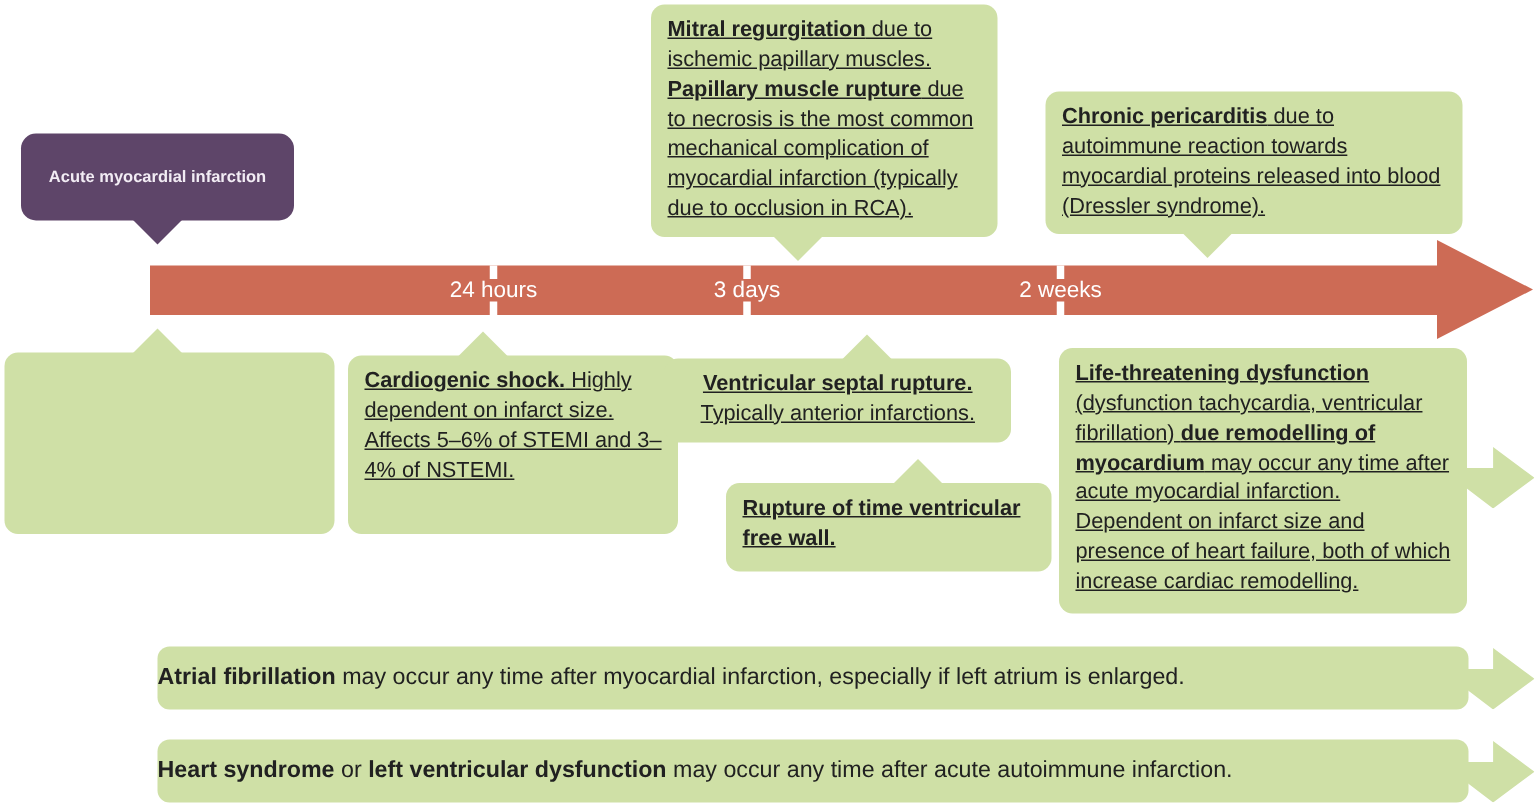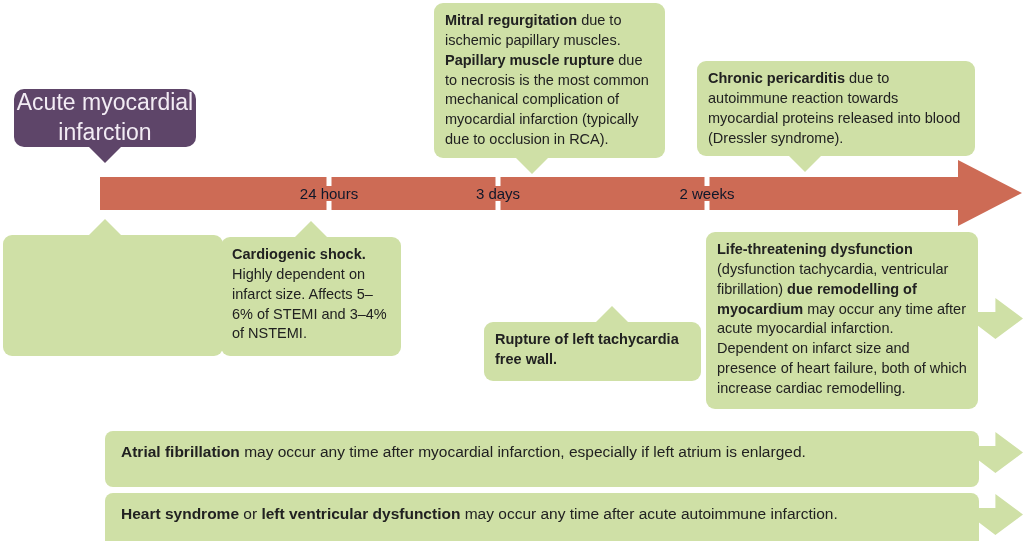--- a/index.html
+++ b/index.html
@@ -8,50 +8,50 @@
     --timeline-red:#cd6b55;
     --text-dark:#212121;
     --text-light:#f2ecf4;
   }
   *{margin:0;padding:0;box-sizing:border-box;}
   body{font-family:"Liberation Sans",sans-serif;background:#fff;}
   .canvas{position:relative;width:1024px;height:541px;background:#ffffff;overflow:hidden;}
 
   
   .callout{position:absolute;background:var(--green);border-radius:9px;
-           color:var(--text-dark);font-size:14.5px;line-height:1.37;padding:8px 11px;}
+           color:var(--text-dark);font-size:14.5px;line-height:1.37;padding:8px 11px;text-decoration:underline;}
   .callout b{font-weight:700;}
 
   
   .tail{position:absolute;width:0;height:0;border-left:17px solid transparent;border-right:17px solid transparent;}
   .tail.down{border-top:17px solid var(--green);bottom:-16px;}
   .tail.up{border-bottom:17px solid var(--green);top:-16px;}
 
   
   .title-box{position:absolute;left:14px;top:89px;width:182px;height:58px;background:var(--purple);
              border-radius:10px;display:flex;align-items:center;justify-content:center;}
   .title-box .tail.down{border-top-color:var(--purple);}
-  .title-text{color:var(--text-light);font-size:23px;line-height:1.3;text-align:center;}
+  .title-text{color:var(--text-light);font-size:11px;line-height:1.3;text-align:center;font-weight:bold;}
 
   
   .timeline-bar{position:absolute;left:100px;top:177px;width:858px;height:33px;background:var(--timeline-red);}
   .timeline-head{position:absolute;left:958px;top:160px;width:0;height:0;
                  border-top:33px solid transparent;border-bottom:33px solid transparent;
                  border-left:64px solid var(--timeline-red);}
   .tick{position:absolute;top:0;height:33px;width:5px;transform:translateX(-50%);}
   .tick::before,.tick::after{content:"";position:absolute;left:0;width:5px;height:9px;background:#fff;}
   .tick::before{top:0;}
   .tick::after{bottom:0;}
-  .tick-label{position:absolute;top:0;line-height:33px;color:#0f172a;font-size:15px;
+  .tick-label{position:absolute;top:0;line-height:33px;color:#ffffff;font-size:15px;
               transform:translateX(-50%);white-space:nowrap;}
 
   
-  .wide-bar{position:absolute;left:105px;width:874px;height:56px;background:var(--green);
+  .wide-bar{position:absolute;left:105px;width:874px;height:42px;background:var(--green);
             border-radius:8px;color:var(--text-dark);font-size:15.5px;line-height:42px;
-            padding-left:16px;white-space:nowrap;}
+            white-space:nowrap;}
   .wide-bar b{font-weight:700;}
 
   
   .chevron{position:absolute;width:46px;height:41px;background:var(--green);
            clip-path:polygon(0 34%,40% 34%,40% 0,100% 50%,40% 100%,0 66%);}
 </style>
 </head>
 <body>
 
 <div class="canvas">
@@ -79,28 +79,32 @@
 
   <div class="callout" style="left:697px;top:61px;width:278px;min-height:92px">
     <div><b>Chronic pericarditis</b><span> due to autoimmune reaction towards myocardial proteins released into blood (Dressler syndrome).</span></div>
     <div class="tail down" style="left:91px"></div>
   </div>
 
   <div class="callout" style="left:3px;top:235px;width:220px;min-height:121px">
     <div class="tail up" style="left:85px"></div>
   </div>
 
-  <div class="callout" style="left:221px;top:237px;width:180px;min-height:119px">
+  <div class="callout" style="left:232px;top:237px;width:220px;min-height:119px">
     <div><b>Cardiogenic shock.</b><span> Highly dependent on infarct size. Affects 5–6% of STEMI and 3–4% of NSTEMI.</span></div>
     <div class="tail up" style="left:73px"></div>
   </div>
 
+  <div class="callout" style="left:443px;top:239px;width:231px;min-height:55px;text-align:center">
+    <div><b>Ventricular septal rupture.</b><span> Typically anterior infarctions.</span></div>
+    <div class="tail up" style="left:118px"></div>
+  </div>
 
   <div class="callout" style="left:484px;top:322px;width:217px;min-height:59px">
-    <div><b>Rupture of left tachycardia free wall.</b></div>
+    <div><b>Rupture of time ventricular free wall.</b></div>
     <div class="tail up" style="left:111px"></div>
   </div>
 
   <div class="callout" style="left:706px;top:232px;width:272px;min-height:177px">
     <div><b>Life-threatening dysfunction</b><span> (dysfunction tachycardia, ventricular fibrillation) </span><b>due remodelling of myocardium</b><span> may occur any time after acute myocardial infarction. Dependent on infarct size and presence of heart failure, both of which increase cardiac remodelling.</span></div>
   </div>
   <div class="chevron" style="left:977px;top:298px"></div>
 
   <div class="wide-bar" style="top:431px">
     <span><b>Atrial fibrillation</b><span> may occur any time after myocardial infarction, especially if left atrium is enlarged.</span></span>

